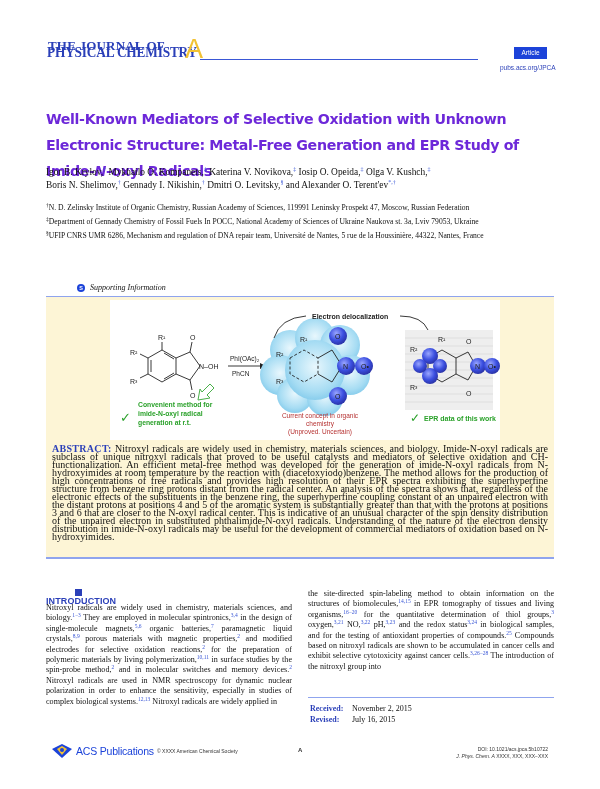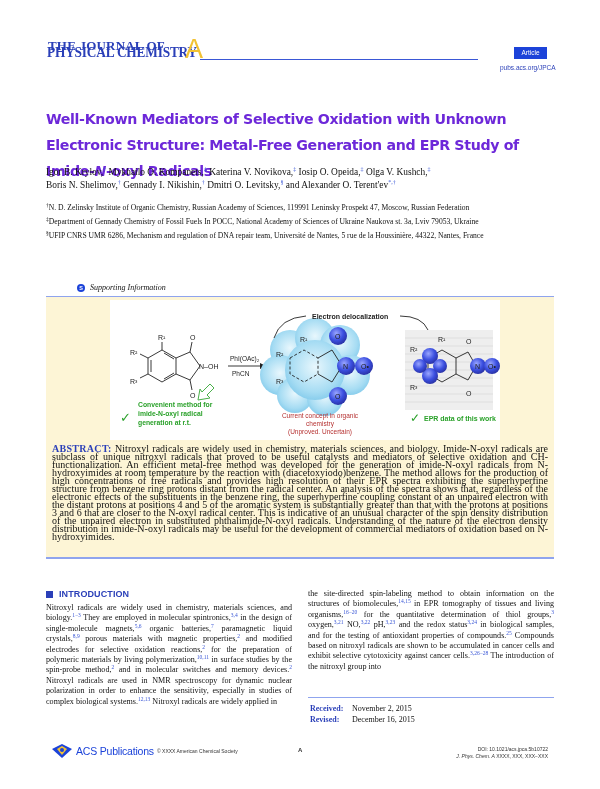--- a/index.html
+++ b/index.html
@@ -33,21 +33,21 @@
   .abstract-rule { left: 46px; top: 557px; width: 508px; height: 2px; background: #8fa4ee; }
 
   
   .toc { left: 110px; top: 300px; width: 390px; height: 140px; background: #ffffff; }
   .toc svg { position: absolute; left: 0; top: 0; }
 
   .abstract-text { left: 52px; top: 445px; width: 496px; font-size: 10px; line-height: 8px; text-align: justify; color: #111; }
   .abstract-label { color: #2a3fb8; font-weight: bold; letter-spacing: 0.3px; }
 
   
-  .intro-head { left: 46px; top: 589px; display: flex; align-items: center; font-family: "Liberation Sans", sans-serif; font-size: 9px; color: #2a3fb8; font-weight: bold; letter-spacing: 0.1px; }
+  .intro-head { left: 46px; top: 589px; display: flex; align-items: center; font-family: "Liberation Sans", sans-serif; font-size: 9px; color: #2a3fb8; font-weight: bold; letter-spacing: 0.1px; flex-direction: column; }
   .intro-sq { width: 7px; height: 7px; background: #2a3fb8; margin-right: 6px; }
   .col-left { left: 46px; top: 603px; width: 246px; font-size: 8.1px; line-height: 10.4px; text-align: justify; }
   .col-right { left: 308px; top: 589px; width: 246px; font-size: 8.1px; line-height: 10.4px; text-align: justify; }
   .col-left sup, .col-right sup { color: #3a57d6; font-size: 5.5px; vertical-align: 3.5px; line-height: 0; }
 
   .right-rule { left: 308px; top: 697px; width: 246px; height: 1px; background: #8fa4ee; }
   .dates { left: 310px; top: 703px; font-size: 8px; line-height: 11px; }
   .date-row { display: flex; }
   .date-label { color: #2a3fb8; font-weight: bold; width: 42px; }
 
@@ -243,21 +243,21 @@
 <div class="abs col-right" id="col-right"><span>the site-directed spin-labeling method to obtain information on the structures of biomolecules,</span><sup>14,15</sup><span> in EPR tomography of tissues and living organisms,</span><sup>16−20</sup><span> for the quantitative determination of thiol groups,</span><sup>3</sup><span> oxygen,</span><sup>3,21</sup><span> NO,</span><sup>3,22</sup><span> pH,</span><sup>3,23</sup><span> and the redox status</span><sup>3,24</sup><span> in biological samples, and for the testing of antioxidant properties of compounds.</span><sup>25</sup><span> Compounds based on nitroxyl radicals are shown to be accumulated in cancer cells and exhibit selective cytotoxicity against cancer cells.</span><sup>3,26−28</sup><span> The introduction of the nitroxyl group into</span></div>
 
 <div class="abs right-rule"></div>
 <div class="abs dates">
   <div class="date-row">
       <span class="date-label">Received:</span>
       <span>November 2, 2015</span>
     </div>
   <div class="date-row">
       <span class="date-label">Revised:</span>
-      <span>December 16, 2015</span>
+      <span>July 16, 2015</span>
     </div>
 </div>
 
 <div class="abs acs-logo">
   <svg width="20" height="14" viewBox="0 0 20 14">
     <polygon points="0,5 10,0 20,5 10,14" fill="#1c43d9"></polygon>
     <polygon points="5,5 10,2 15,5 10,11" fill="#f2c233"></polygon>
     <circle cx="10" cy="6" r="2" fill="#1c43d9"></circle>
   </svg>
   <span class="acs-text">ACS Publications</span>

